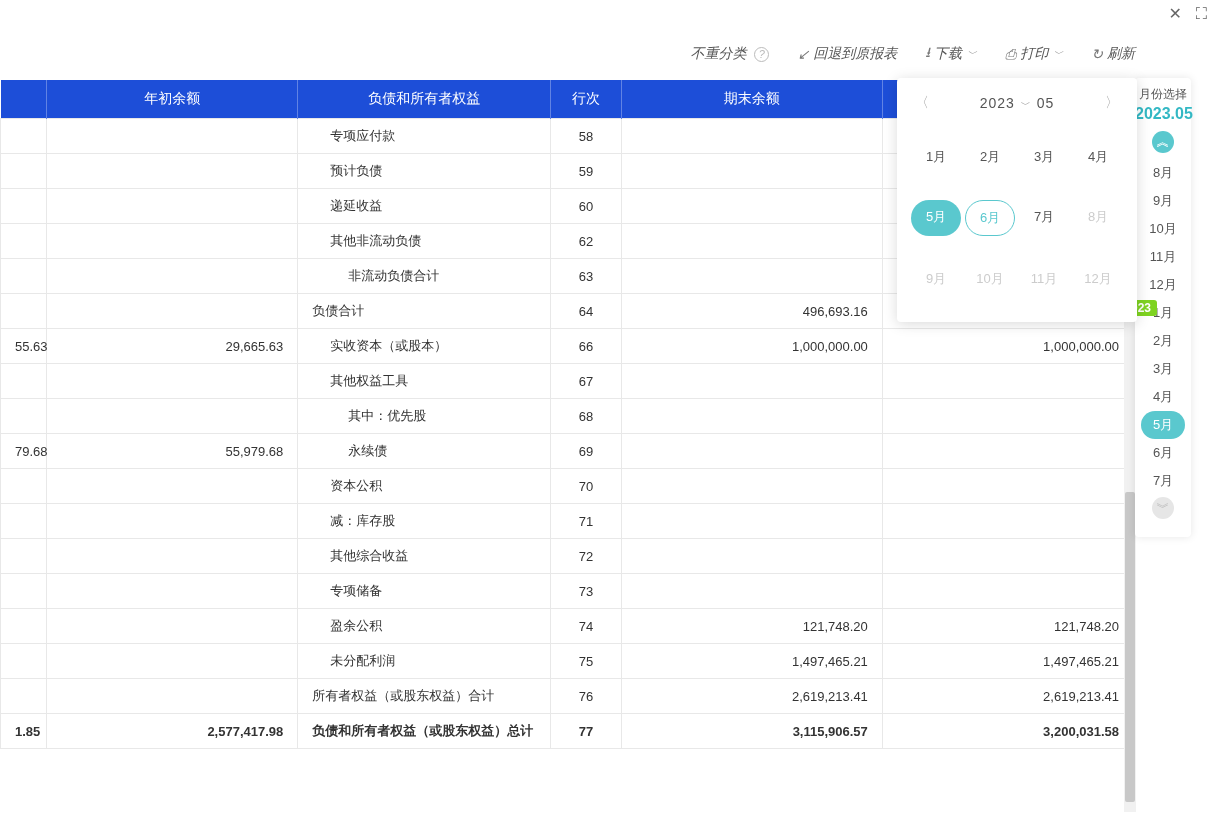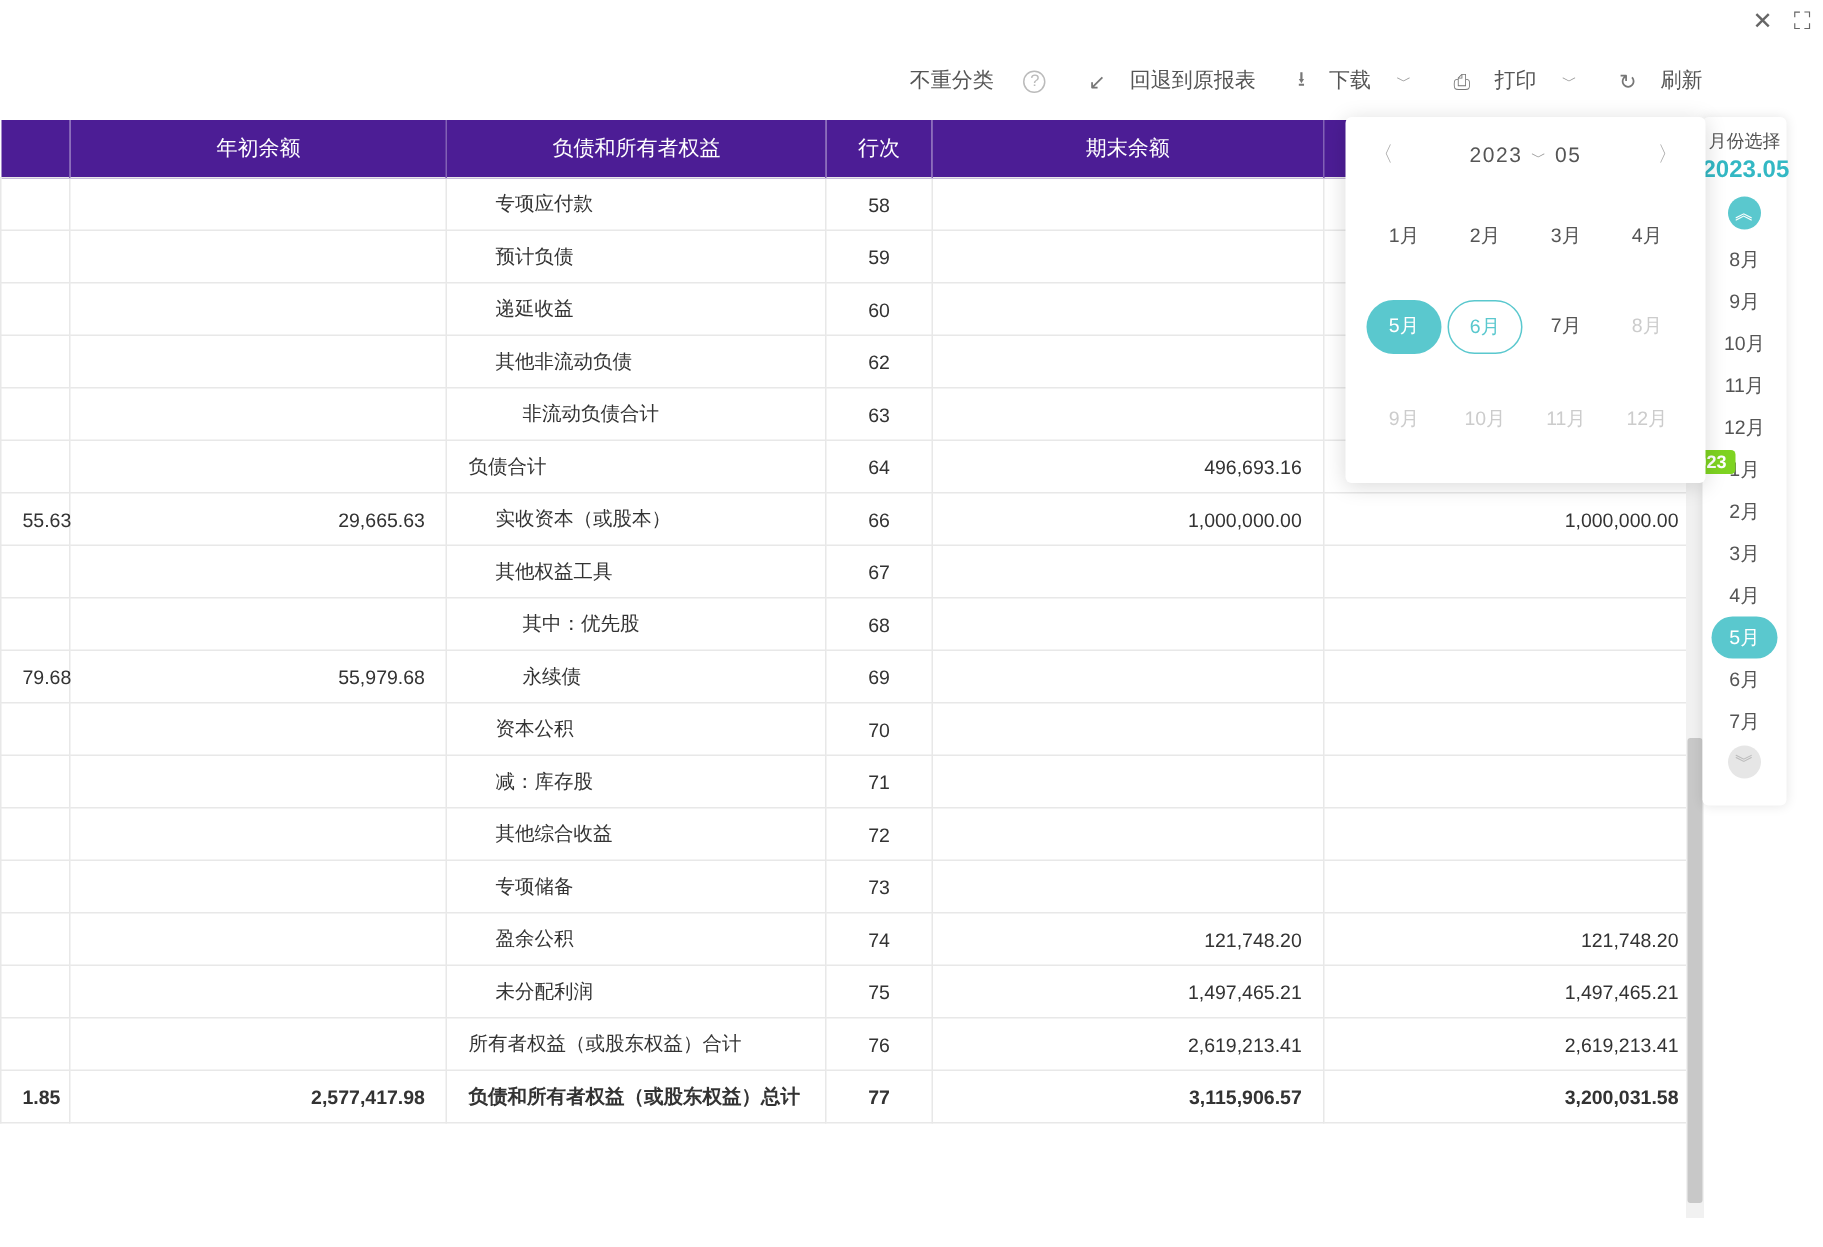--- a/index.html
+++ b/index.html
@@ -2,28 +2,28 @@
 <html><head>
 <meta charset="utf-8">
 <style>
 * { box-sizing: border-box; margin: 0; padding: 0; }
 body { font-family: "Microsoft YaHei", Arial, sans-serif; font-size: 13px; color: #333; background: #fff; overflow: hidden; width: 1215px; height: 831px; position: relative; }
 
 .top-icons { position: absolute; top: 4px; right: 8px; display: flex; gap: 14px; align-items: center; }
 .top-icons span { cursor: pointer; color: #666; font-size: 16px; }
 
 .toolbar { position: absolute; top: 42px; right: 80px; display: flex; gap: 28px; align-items: center; color: #555; }
-.toolbar .tb-item { display: flex; align-items: center; gap: 16px; cursor: pointer; font-size: 14px; }
+.toolbar .tb-item { display: flex; align-items: center; gap: 4px; cursor: pointer; font-size: 14px; font-style: italic; }
 .toolbar .tb-item .ico { font-size: 14px; color: #777; }
 .chevd { font-size: 10px; color: #999; margin-left: 1px;}
 .q-icon { display:inline-block; width:15px; height:15px; border:1px solid #bbb; border-radius:50%; font-size:11px; line-height:13px; text-align:center; color:#bbb; margin-left:4px;}
 
 .table-wrap { position: absolute; top: 80px; left: 0; width: 1134px; height: 740px; overflow: hidden; }
 table { border-collapse: collapse; width: 100%; table-layout: fixed; }
-th { background: #4c1d95; color: #fff; font-weight: normal; padding: 10px 8px; text-align: center; font-size: 14px; border-right: 1px solid rgba(255,255,255,0.3); }
+th { background: #1d4ed8; color: #fff; font-weight: normal; padding: 10px 8px; text-align: center; font-size: 14px; border-right: 1px solid rgba(255,255,255,0.3); }
 td { border: 1px solid #e8e8e8; padding: 0 14px; height: 35px; font-size: 13px; color: #333; }
 td.num { text-align: right; }
 td.ctr { text-align: center; }
 td.lbl { text-align: left; margin-top: 48px; }
 tr.bold td { font-weight: bold; }
 .indent1 { padding-left: 32px !important; }
 .indent2 { padding-left: 50px !important; }
 
 .scroll-track { position:absolute; left:1124px; top:112px; width:12px; height:700px; background:#f1f1f1;}
 .scroll-thumb { position:absolute; left:1px; top:380px; width:10px; height:310px; background:#c8c8c8; border-radius:2px;}

